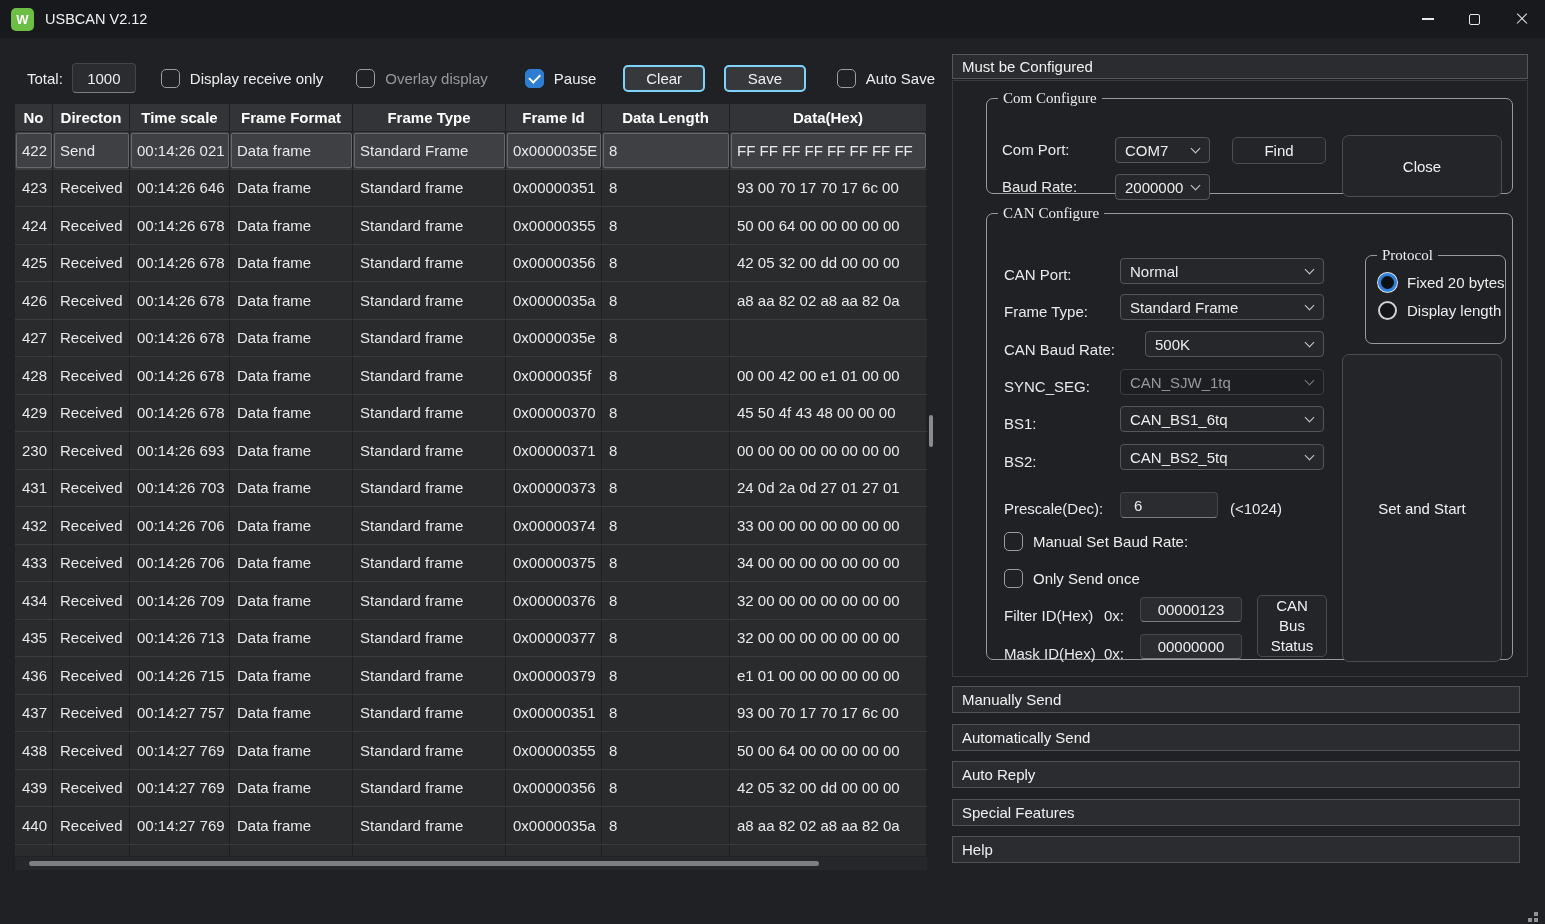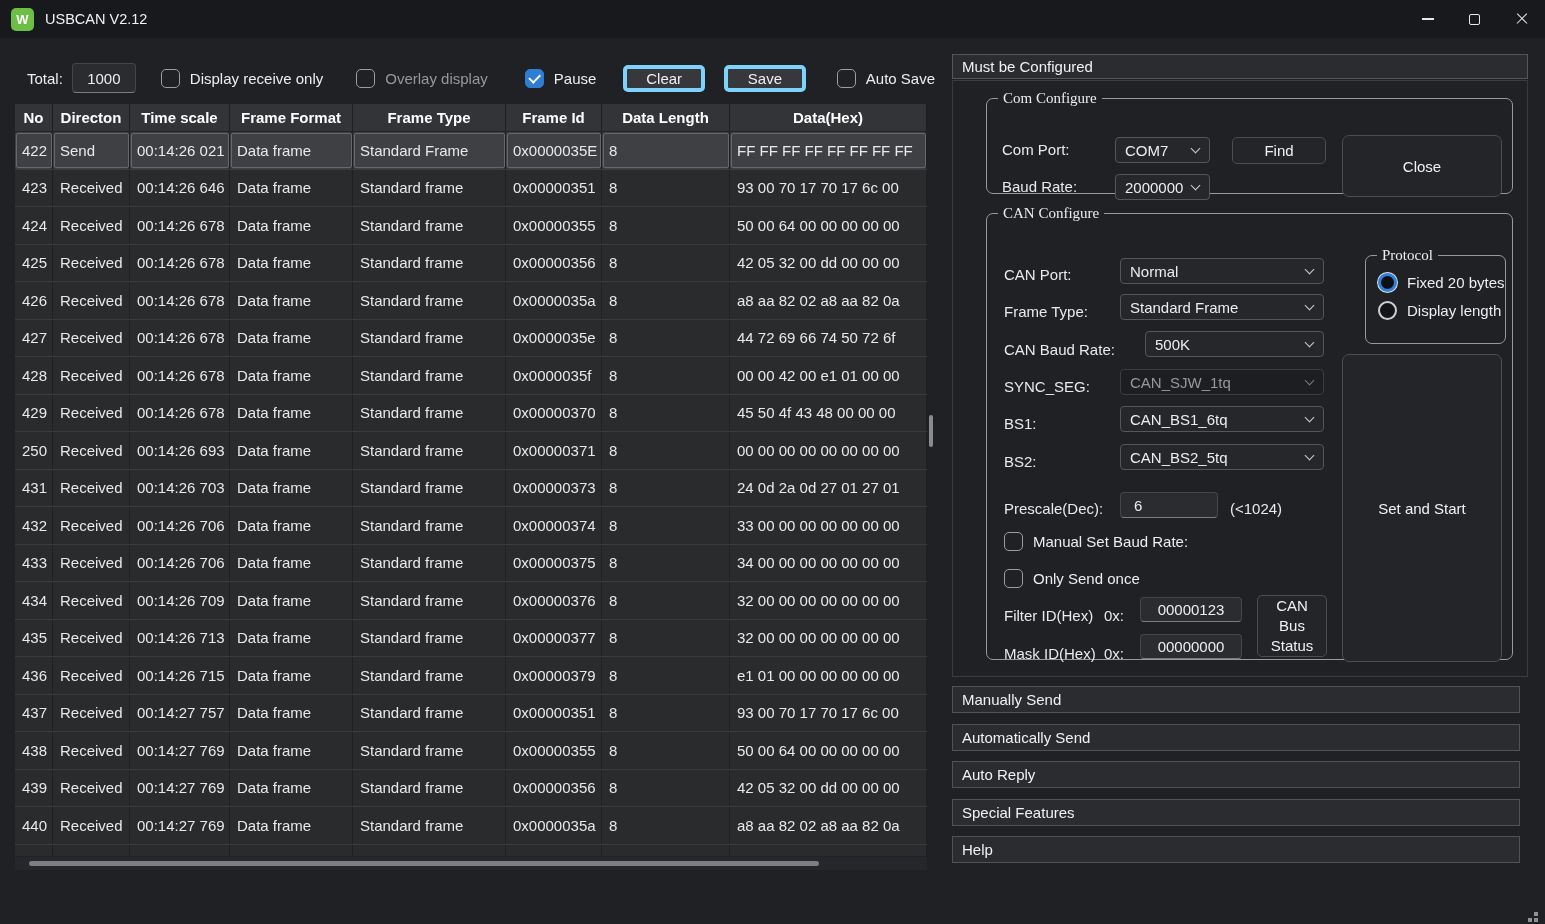--- a/index.html
+++ b/index.html
@@ -25,21 +25,21 @@
   
   #toolbar { position:absolute; left:15px; top:58px; width:920px; height:40px; display:flex; align-items:center; }
   .lbl { font-size:15px; color:#eceded; white-space:nowrap; }
   .lbl.dim { color:#97989b; }
   .txt { background:#2b2c30; border:1px solid #45464a; border-bottom:1px solid #7c7d80; border-radius:4px; color:#eceded; font-size:15px; text-align:center; font-family:inherit; outline:none; }
   .total { width:64px; height:30px; margin-left:9px; }
   .cbrow { display:flex; align-items:center; gap:10px; cursor:default; }
   .cb { width:19px; height:19px; border:1.6px solid #9c9da0; border-radius:5px; background:transparent; flex:none; position:relative; }
   .cb.checked { background:#2d7ed3; border-color:#2d7ed3; }
   .cb.checked::after { content:''; position:absolute; left:3.5px; top:4.5px; width:9px; height:4.5px; border-left:2px solid #fff; border-bottom:2px solid #fff; transform:rotate(-45deg); }
-  .btn { background:#37383c; border:4px solid #7dd3fc; border-radius:5px; color:#f0f1f2; font-size:15px; display:flex; align-items:center; justify-content:center; font-family:inherit; cursor:default; }
+  .btn { background:#37383c; border:2px solid #7dd3fc; border-radius:5px; color:#f0f1f2; font-size:15px; display:flex; align-items:center; justify-content:center; font-family:inherit; cursor:default; }
   .btn.tb { width:93px; height:27px; }
   
   #table { position:absolute; left:15px; top:104px; width:912px; }
   #thead { display:flex; height:27px; }
   .th { background:#333437; font-weight:bold; font-size:15px; color:#fff; display:flex; align-items:center; justify-content:center; border-right:1px solid #1e1f22; height:27px; }
   .tr { display:flex; height:37.5px; background:#2a2b2d; }
   .tr + .tr { border-top:1px solid #3a3b3d; }
   #tbody .tr:first-child { border-top:1px solid #222326; }
   .td { border-right:1px solid #1e1f22; padding-left:7px; display:flex; align-items:center; font-size:15px; color:#e8e9ea; overflow:hidden; white-space:nowrap; }
   .tr.selected .td { background:#3f4043; outline:1px solid #67686c; outline-offset:-2px; border-radius:3px; }
@@ -185,21 +185,20 @@
         <div class="td" style="width: 197px;">a8 aa 82 02 a8 aa 82 0a</div>
       </div>
       <div class="tr">
         <div class="td" style="width: 38px;">427</div>
         <div class="td" style="width: 77px;">Received</div>
         <div class="td" style="width: 100px;">00:14:26 678</div>
         <div class="td" style="width: 123px;">Data frame</div>
         <div class="td" style="width: 153px;">Standard frame</div>
         <div class="td" style="width: 96px;">0x0000035e</div>
         <div class="td" style="width: 128px;">8</div>
-        <div class="td" style="width: 197px;">44 72 69 66 74 50 72 6f</div>
       </div>
       <div class="tr">
         <div class="td" style="width: 38px;">428</div>
         <div class="td" style="width: 77px;">Received</div>
         <div class="td" style="width: 100px;">00:14:26 678</div>
         <div class="td" style="width: 123px;">Data frame</div>
         <div class="td" style="width: 153px;">Standard frame</div>
         <div class="td" style="width: 96px;">0x0000035f</div>
         <div class="td" style="width: 128px;">8</div>
         <div class="td" style="width: 197px;">00 00 42 00 e1 01 00 00</div>
@@ -208,21 +207,21 @@
         <div class="td" style="width: 38px;">429</div>
         <div class="td" style="width: 77px;">Received</div>
         <div class="td" style="width: 100px;">00:14:26 678</div>
         <div class="td" style="width: 123px;">Data frame</div>
         <div class="td" style="width: 153px;">Standard frame</div>
         <div class="td" style="width: 96px;">0x00000370</div>
         <div class="td" style="width: 128px;">8</div>
         <div class="td" style="width: 197px;">45 50 4f 43 48 00 00 00</div>
       </div>
       <div class="tr">
-        <div class="td" style="width: 38px;">250</div>
+        <div class="td" style="width: 38px;">230</div>
         <div class="td" style="width: 77px;">Received</div>
         <div class="td" style="width: 100px;">00:14:26 693</div>
         <div class="td" style="width: 123px;">Data frame</div>
         <div class="td" style="width: 153px;">Standard frame</div>
         <div class="td" style="width: 96px;">0x00000371</div>
         <div class="td" style="width: 128px;">8</div>
         <div class="td" style="width: 197px;">00 00 00 00 00 00 00 00</div>
       </div>
       <div class="tr">
         <div class="td" style="width: 38px;">431</div>

